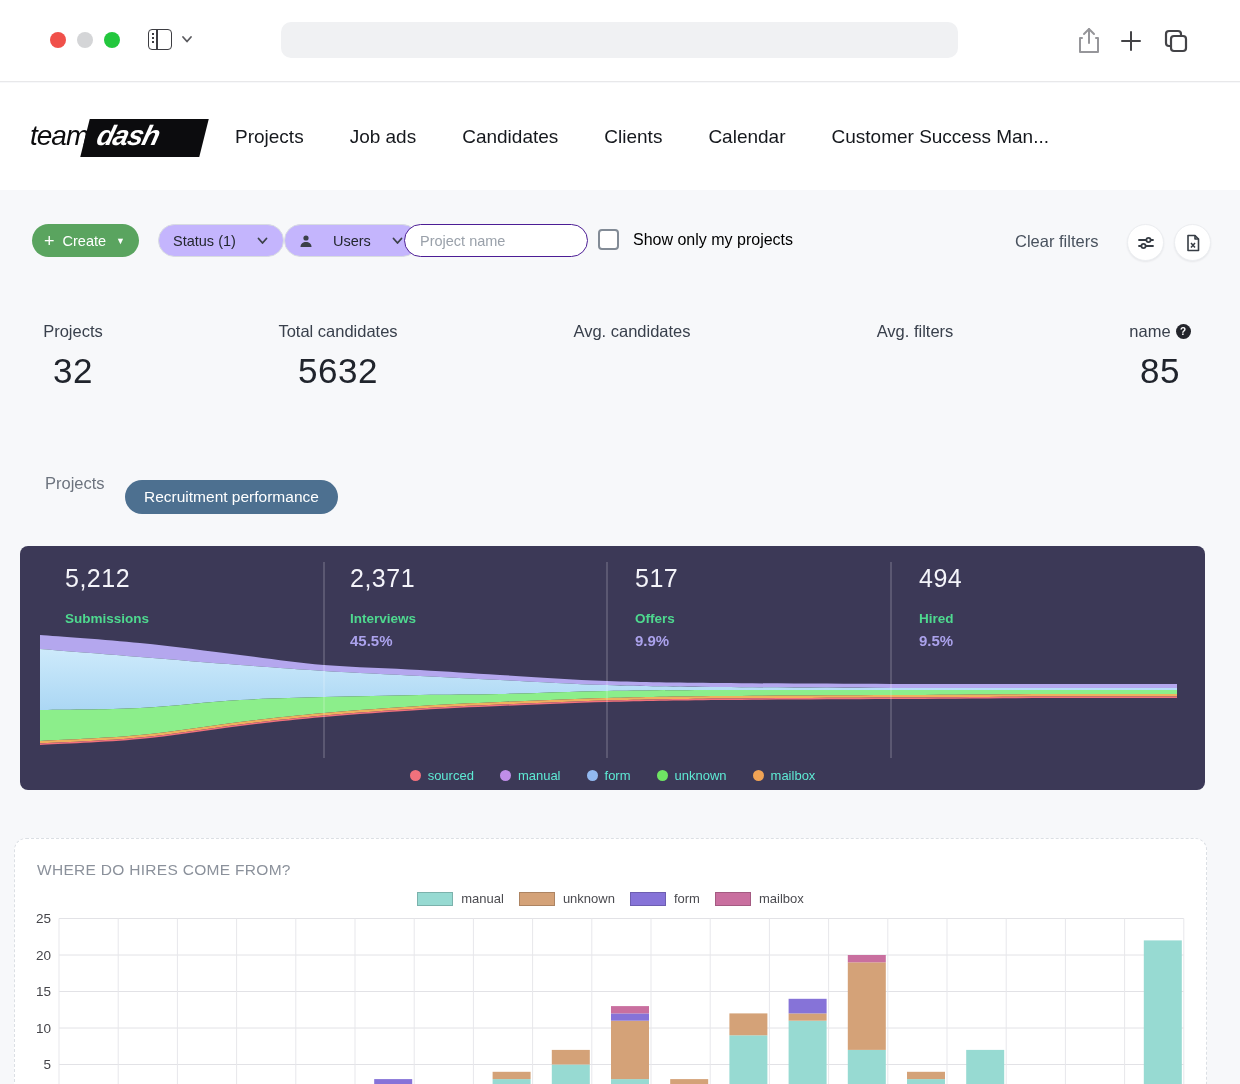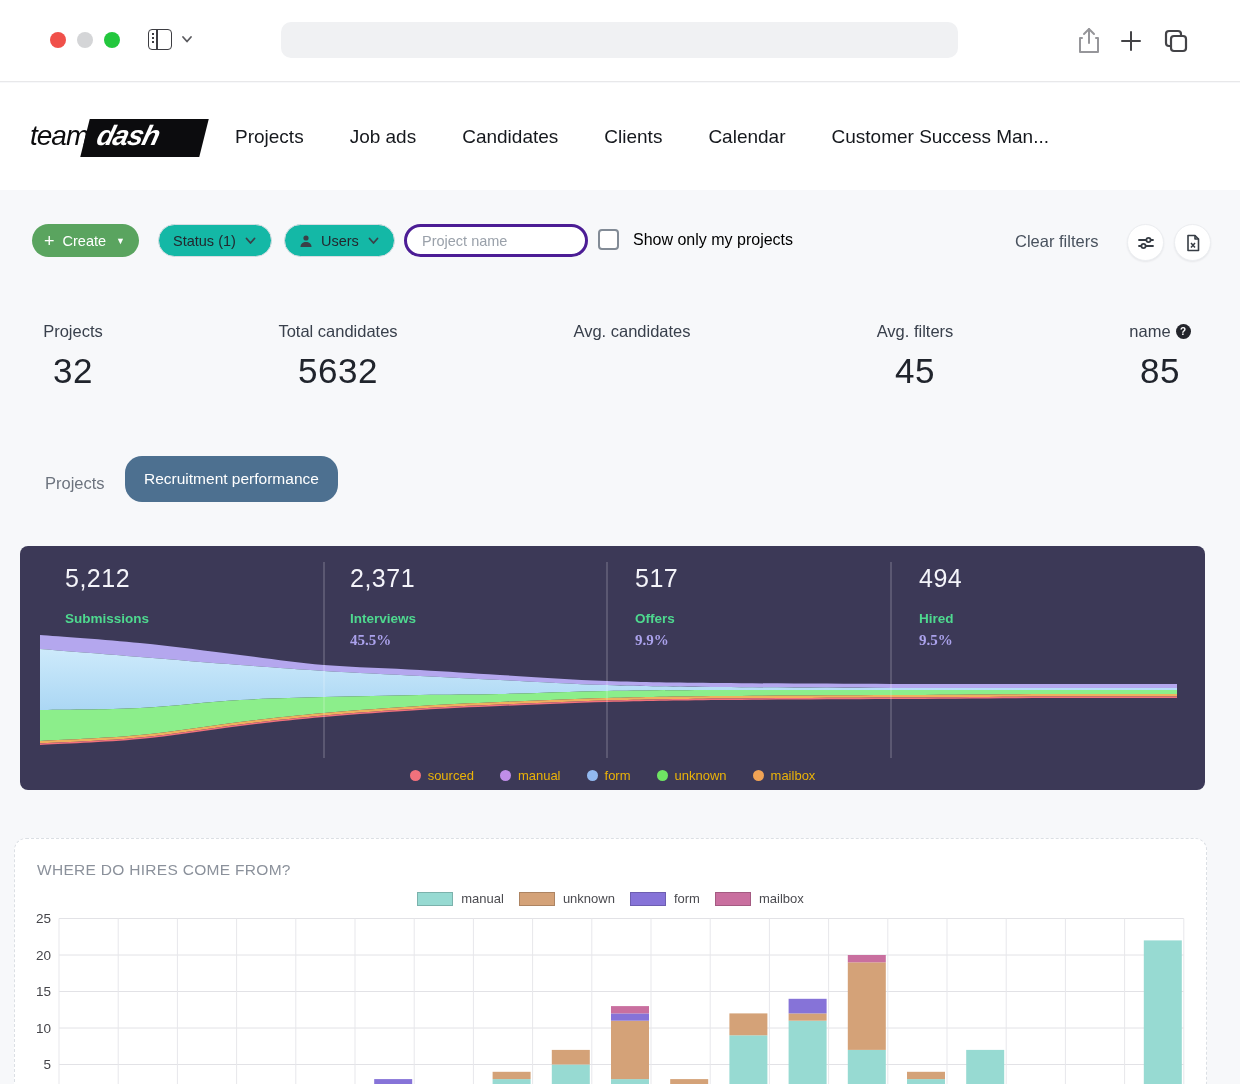--- a/index.html
+++ b/index.html
@@ -25,55 +25,55 @@
   .logo-dash { display:inline-block; background:#0c0c0e; transform:skewX(-14deg); padding:1px 46px 5px 12px; margin-left:-3px; }
   .logo-dash b { display:inline-block; font-style:italic; font-weight:800; font-size:28px; letter-spacing:-1px; color:#fff; }
   .nav-items { position:absolute; left:235px; top:0; height:107px; display:flex; align-items:center; gap:46px; }
   .nav-item { font-size:19px; color:#15181d; cursor:pointer; white-space:nowrap; max-width:272px; overflow:hidden; text-overflow:ellipsis; }
 
   
   .create-btn { position:absolute; left:32px; top:224px; height:33px; padding:0 14px 0 12px; border:none; border-radius:17px;
     background:var(--create-green,#5aa45f); color:#fff; font-size:14.5px; display:flex; align-items:center; gap:8px; cursor:pointer; }
   .create-plus { font-size:18px; font-weight:400; line-height:1; }
   .create-caret { font-size:9px; margin-left:2px; }
-  .pill { position:absolute; top:224px; height:33px; background:#14b8a6; border:1px solid #d8dce1; border-radius:17px;
-    display:flex; align-items:center; gap:8px; padding:0 14px; font-size:14.5px; color:#23272e; cursor:pointer; }
+  .pill { position:absolute; top:224px; height:33px; background:#c4b5fd; border:1px solid #d8dce1; border-radius:17px;
+    display:flex; align-items:center; gap:20px; padding:0 14px; font-size:14.5px; color:#23272e; cursor:pointer; }
   .pill svg { flex:0 0 auto; }
-  .proj-input { position:absolute; left:404px; top:224px; width:184px; height:33px; border:3px solid #4c1d95; border-radius:17px;
+  .proj-input { position:absolute; left:404px; top:224px; width:184px; height:33px; border:1px solid #4c1d95; border-radius:17px;
     padding:0 15px; font-size:14.5px; color:#333; outline:none; background:#fff; }
   .proj-input::placeholder { color:#9aa1aa; }
   .chk { position:absolute; left:598px; top:229px; width:21px; height:21px; border:2px solid #828b96; border-radius:4px; background:#fff; cursor:pointer; }
   .chk-label { position:absolute; left:633px; top:231px; font-size:16px; color:#000000; }
   .clear-filters { position:absolute; left:1015px; top:232px; font-size:16.5px; color:#49525e; background:none; border:none; cursor:pointer; }
   .icon-circle { position:absolute; top:224px; width:37px; height:37px; border-radius:50%; background:#fff; border:1px solid #eceef1;
     box-shadow:0 1px 2px rgba(20,30,40,.08); display:flex; align-items:center; justify-content:center; cursor:pointer; }
 
   
   .stat { position:absolute; top:322px; width:300px; text-align:center; }
   .stat-label { font-size:16.5px; color:#39404c; display:inline-flex; align-items:center; gap:5px; }
   .stat-value { margin-top:10px; font-size:35px; color:#20242c; letter-spacing:.5px; }
   .help-dot { display:inline-flex; align-items:center; justify-content:center; width:15px; height:15px; border-radius:50%;
     background:#23252b; color:#fff; font-size:10px; font-weight:700; cursor:pointer; }
 
   
   .tab-projects { position:absolute; left:45px; top:474px; font-size:16.5px; color:#6c737e; background:none; border:none; cursor:pointer; }
-  .tab-active { position:absolute; left:125px; top:456px; height:46px; padding:0 19px; border:none; border-radius:17px;
+  .tab-active { position:absolute; left:125px; top:480px; height:34px; padding:0 19px; border:none; border-radius:17px;
     background:var(--tab-blue,#4d7090); color:#fff; font-size:15.5px; cursor:pointer; }
 
   
   .funnel { position:absolute; left:20px; top:546px; width:1185px; height:244px; border-radius:8px; background:var(--funnel-bg,#3c3957); overflow:hidden; }
   .funnel svg.fsvg { position:absolute; left:0; top:0; }
   .fstage { position:absolute; top:18px; }
   .fstage .fval { font-size:25px; font-weight:500; color:#f4f4fa; letter-spacing:.5px; }
   .fstage .flab { margin-top:18px; font-size:13.5px; font-weight:700; color:#4ed98f; }
-  .fstage .fpct { margin-top:6px; font-size:15px; font-weight:700; color:#aba2ec;font-family:Liberation Serif, serif; }
+  .fstage .fpct { margin-top:6px; font-size:15px; font-weight:700; color:#aba2ec; }
   .flegend { position:absolute; left:0; right:0; top:222px; display:flex; justify-content:center; gap:26px; }
   .flegend-item { display:flex; align-items:center; gap:7px; cursor:pointer; }
   .flegend-dot { width:11px; height:11px; border-radius:50%; }
-  .flegend-txt { font-size:13px; color:#eab308; }
+  .flegend-txt { font-size:13px; color:#5eead4; }
 
   
   .hires { position:absolute; left:14px; top:838px; width:1193px; height:420px; background:#fff;
     border:1.5px dashed #dbdfe4; border-radius:12px; overflow:hidden; }
   .hires-title { position:absolute; left:22px; top:22px; font-size:15.5px; color:#8b919b; letter-spacing:.3px; }
   .hlegend { position:absolute; left:0; right:0; top:52px; display:flex; justify-content:center; gap:15px; }
   .hlegend-item { display:flex; align-items:center; gap:8px; cursor:pointer; }
   .hlegend-swatch { width:36px; height:14px; border:1px solid rgba(0,0,0,.18); }
   .hlegend-txt { font-size:13px; color:#4b4b50; }
   .hires svg.bsvg { position:absolute; left:0; top:0; }
@@ -185,21 +185,21 @@
           <span>Projects</span>
         </div><div class="stat-value">32</div></div>
       <div class="stat" style="left: 188px;"><div class="stat-label">
           <span>Total candidates</span>
         </div><div class="stat-value">5632</div></div>
       <div class="stat" style="left: 482px;"><div class="stat-label">
           <span>Avg. candidates</span>
         </div></div>
       <div class="stat" style="left: 765px;"><div class="stat-label">
           <span>Avg. filters</span>
-        </div><div class="stat-value">45</div></div>
+        </div></div>
       <div class="stat" style="left: 1010px;"><div class="stat-label">
           <span>name</span>
           <span class="help-dot">?</span>
         </div><div class="stat-value">85</div></div>
     </div>
 
   <button class="tab-projects">Projects</button>
   <button class="tab-active">Recruitment performance</button>
 
   <div class="funnel" id="funnel-panel">

